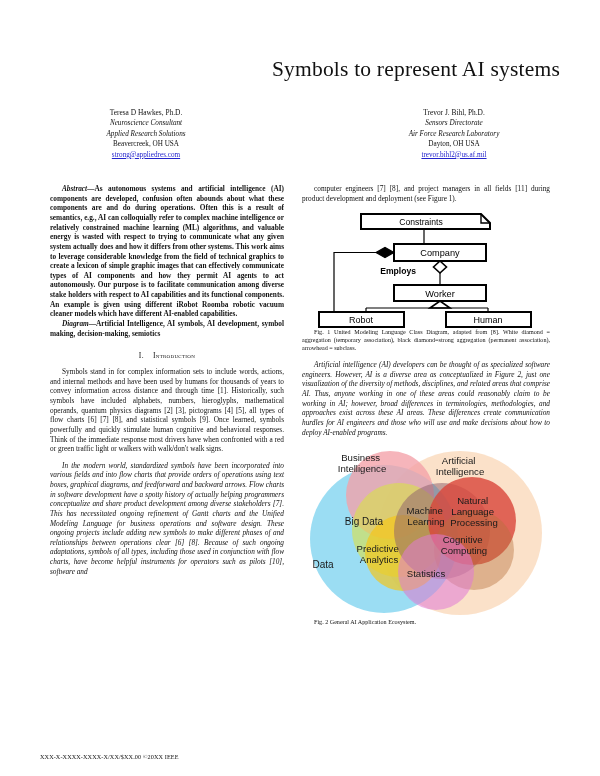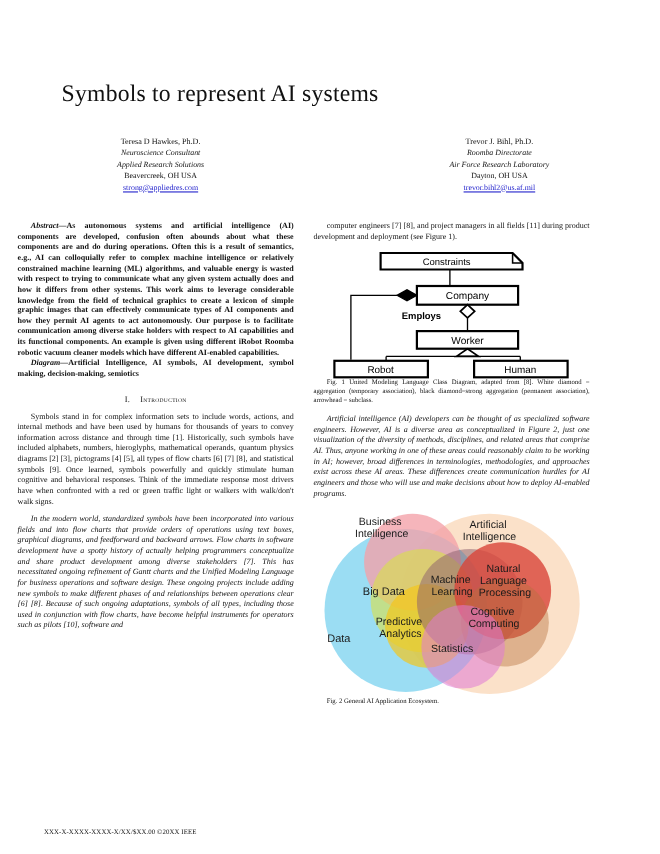--- a/index.html
+++ b/index.html
@@ -16,25 +16,25 @@
     overflow: hidden;
   }
   .page {
     position: absolute;
     inset: 0;
     padding: 0;
   }
 
   
   .title {
-    text-align: left;
+    text-align: right;
     font-size: 21.5px;
     font-weight: normal;
     letter-spacing: 0.2px;
-    margin: 16px;
+    margin: 0;
     padding: 58px 40px 0 40px;
     line-height: 1.1;
   }
 
   
   .authors {
     display: flex;
     justify-content: center;
     gap: 128px;
     margin-top: 26px;
@@ -51,21 +51,21 @@
   .author-org { font-style: italic; }
   .author-email {
     color: #2222cc;
     text-decoration: underline;
   }
 
   
   .columns {
     display: flex;
     margin-top: 24px;
-    padding: 0 16px;
+    padding: 0 50px;
     gap: 18px;
   }
   .col {
     width: 251px;
     font-size: 7.3px;
     line-height: 1.32;
     text-align: justify;
   }
   .col p {
     margin: 0 0 0 0;
@@ -144,21 +144,21 @@
     <div class="author-block">
       <div class="author-name">Teresa D Hawkes, Ph.D.</div>
       <div class="author-dept">Neuroscience Consultant</div>
       <div class="author-org">Applied Research Solutions</div>
       <div class="author-loc">Beavercreek, OH USA</div>
       <div class="author-email">strong@appliedres.com</div>
     </div>
 
     <div class="author-block">
       <div class="author-name">Trevor J. Bihl, Ph.D.</div>
-      <div class="author-dept">Roomba Directorate</div>
+      <div class="author-dept">Sensors Directorate</div>
       <div class="author-org">Air Force Research Laboratory</div>
       <div class="author-loc">Dayton, OH USA</div>
       <div class="author-email">trevor.bihl2@us.af.mil</div>
     </div>
 
   </div>
 
   <div class="columns">
 
     <div class="col">

